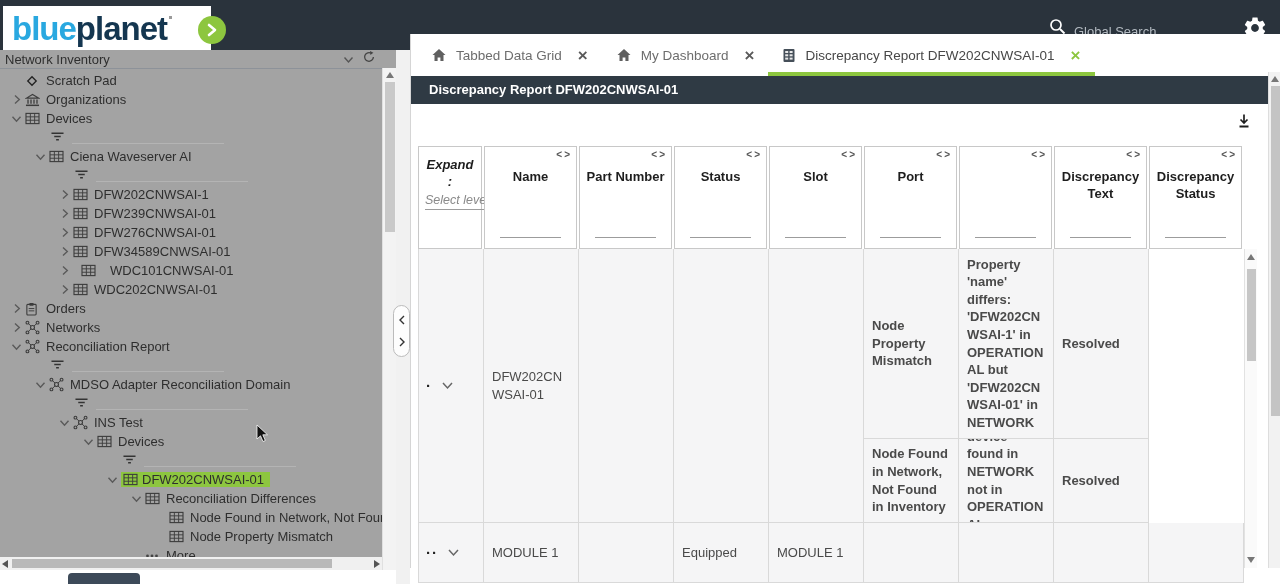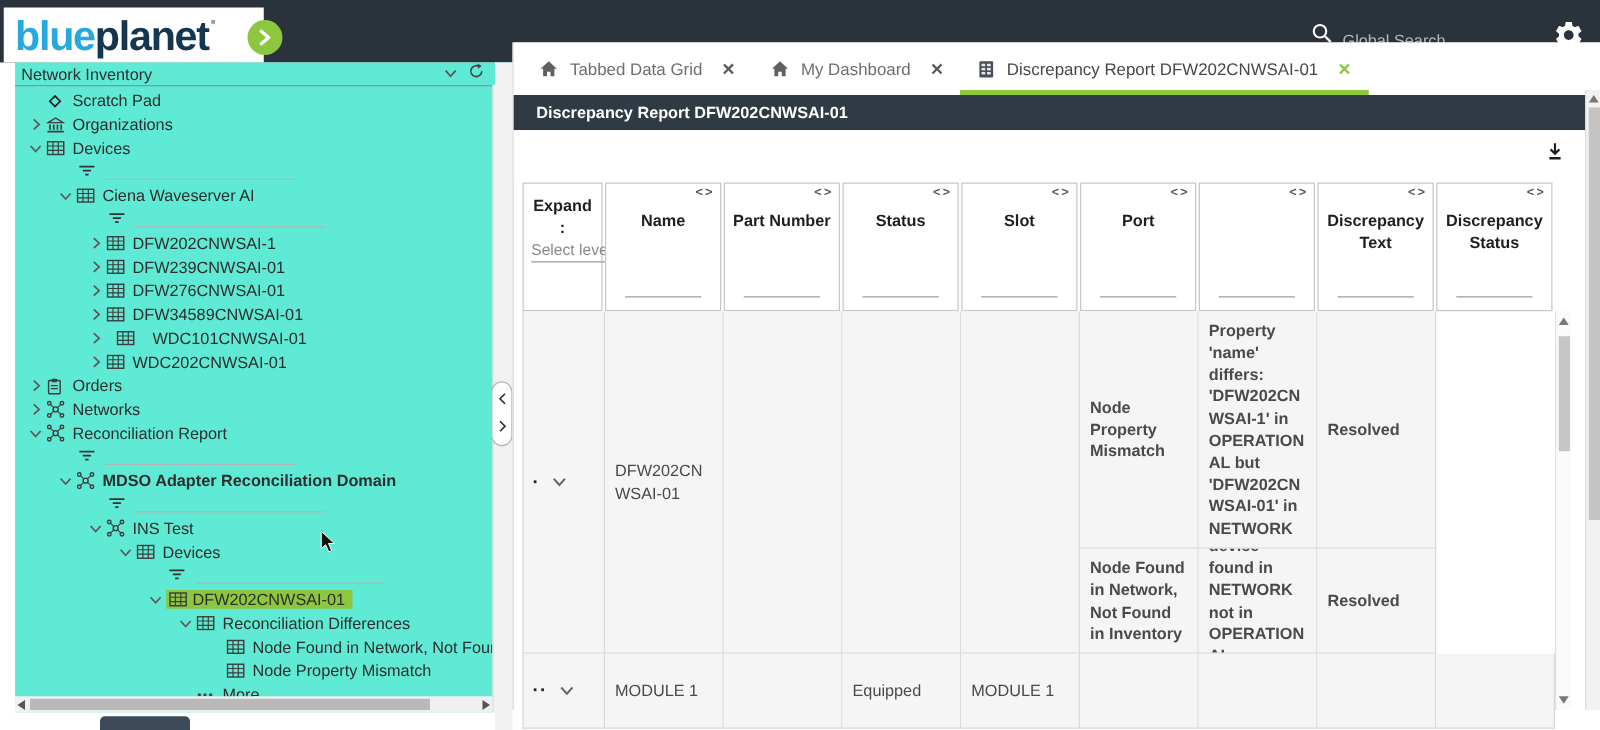--- a/index.html
+++ b/index.html
@@ -19,21 +19,21 @@
                 background:#8dc63f; display:flex; align-items:center; justify-content:center; }
   .gsearch { position:absolute; right:50px; top:18px; display:flex; align-items:flex-end; }
   .gsearch svg { margin:0 6px 4px 0; }
   .gsearch input { width:158px; background:transparent; border:none; border-bottom:1px solid #8b949d;
                    outline:none; color:#dfe3e7; font-size:13px; padding:2px 0 3px 2px;
                    font-family:"Liberation Sans", sans-serif; }
   .gsearch input::placeholder { color:#b3bac1; }
   .gear { position:absolute; right:12px; top:15px; width:26px; height:26px; cursor:pointer; }
 
   
-  .left-panel { position:absolute; left:12px; top:50px; width:396px; height:534px; background:#5eead4;padding-left:45px; }
+  .left-panel { position:absolute; left:0; top:50px; width:396px; height:534px; background:#a3a3a3;padding-left:45px; }
   .lp-header { position:absolute; left:0; top:0; width:382px; height:19px;
                border-bottom:1px solid #8d9299; display:flex; align-items:center; }
   .lp-title { font-size:13px; color:#2f2f2f; padding-left:5px; flex:1; }
   .lp-hicons { display:flex; align-items:center; gap:8px; padding-right:6px; }
   .tree { position:absolute; left:0; top:21px; width:382px; height:536px; overflow:hidden; }
   .tree-row { height:19px; display:flex; align-items:center; font-size:13px; color:#2e2e2e; cursor:pointer; }
   .tw { width:17px; min-width:17px; display:flex; justify-content:center; align-items:center; }
   .ticon { width:18px; min-width:18px; display:flex; align-items:center; }
   .tlabel { padding-left:3px; white-space:nowrap; }
   .selwrap { display:flex; align-items:center; background:#8dc63f; padding-right:6px; }
@@ -72,21 +72,21 @@
   .tab.active::after { content:""; position:absolute; left:0; right:0; bottom:0; height:4px; background:#8dc63f; }
 
   .titlebar { position:absolute; left:0; top:42px; width:857px; height:28px; background:#2f3a44;
               color:#fff; font-weight:bold; font-size:13px; line-height:28px; padding-left:18px; }
   .toolbar { position:absolute; left:0; top:70px; width:857px; height:42px; background:#fff; }
   .dl-icon { position:absolute; right:16px; top:9px; cursor:pointer; }
 
   
   .ghead { position:absolute; left:7px; top:112px; display:flex; gap:2px; }
   .hcell { width:93px; height:103px; background:#fff; border:1px solid #c8c8c8; display:flex; flex-direction:column; }
-  .hcell.expandcol { width:64px; }
+  .hcell.expandcol { width:64px;font-style:italic; }
   .hchev { height:13px; text-align:right; padding:3px 4px 0 0; color:#555; font-size:10px; font-weight:bold; letter-spacing:2px; line-height:1; }
   .hlabel { font-weight:bold; font-size:13px; color:#1e1e1e; text-align:center; margin-top:9px; line-height:1.3; }
   .hline { margin:auto auto 10px; width:66%; border-bottom:1px solid #9c9c9c; }
   .exp-l1 { font-weight:bold; font-size:13px; color:#1e1e1e; text-align:center; margin-top:10px; }
   .exp-l2 { font-weight:bold; font-size:13px; color:#1e1e1e; text-align:center; margin-top:2px; }
   .exp-select { margin:4px 0 0 6px; width:62px; font-size:12.5px; color:#8a8a8a; white-space:nowrap;
                 overflow:hidden; border-bottom:1px solid #9c9c9c; padding-bottom:2px; cursor:pointer; }
 
   
   .gbody { position:absolute; left:7px; top:215px; width:826px; }
@@ -399,21 +399,21 @@
           <span class="tlabel">Reconciliation Report</span>
         </div>
         <div class="tree-row" style="padding-left: 50px;">
           <span><svg width="15" height="13" viewBox="0 0 16 14">
               <line x1="1.5" y1="3.5" x2="14.5" y2="3.5" stroke="#333" stroke-width="1.6"></line>
               <line x1="4.5" y1="7" x2="11.5" y2="7" stroke="#333" stroke-width="1.6"></line>
               <line x1="6.5" y1="10.5" x2="9.5" y2="10.5" stroke="#333" stroke-width="1.6"></line>
             </svg></span>
           <span class="filter-line"></span>
         </div>
-        <div class="tree-row" style="padding-left: 32px; font-weight: bold;">
+        <div class="tree-row" style="padding-left: 32px;">
           <span class="tw">
             <svg width="11" height="8" viewBox="0 0 11 8">
               <polyline points="1.5,1.8 5.5,6.2 9.5,1.8" fill="none" stroke="#5a5a5a" stroke-width="1.4"></polyline>
             </svg>
           </span>
           <span class="ticon">
             <svg width="15" height="15" viewBox="0 0 16 16">
               <circle cx="8" cy="8" r="2.1" fill="none" stroke="#3c3c3c" stroke-width="1.2"></circle>
               <circle cx="2.6" cy="2.8" r="1.5" fill="none" stroke="#3c3c3c" stroke-width="1.2"></circle>
               <circle cx="13.4" cy="2.8" r="1.5" fill="none" stroke="#3c3c3c" stroke-width="1.2"></circle>

